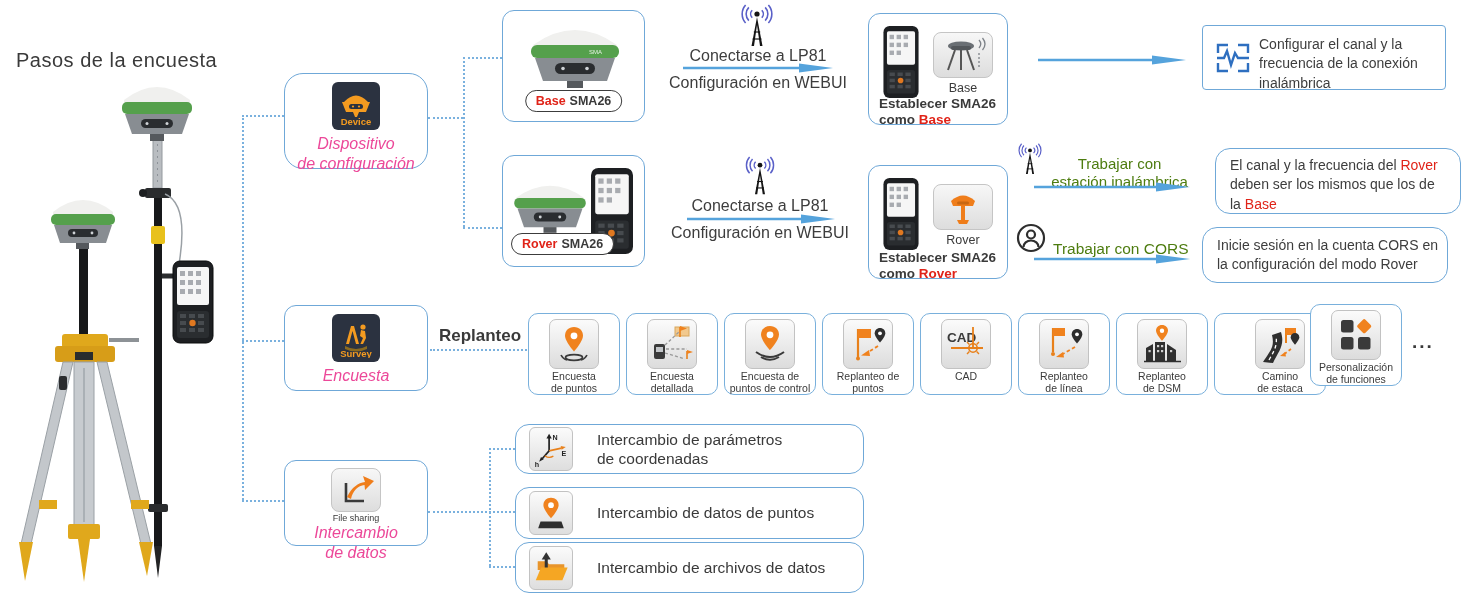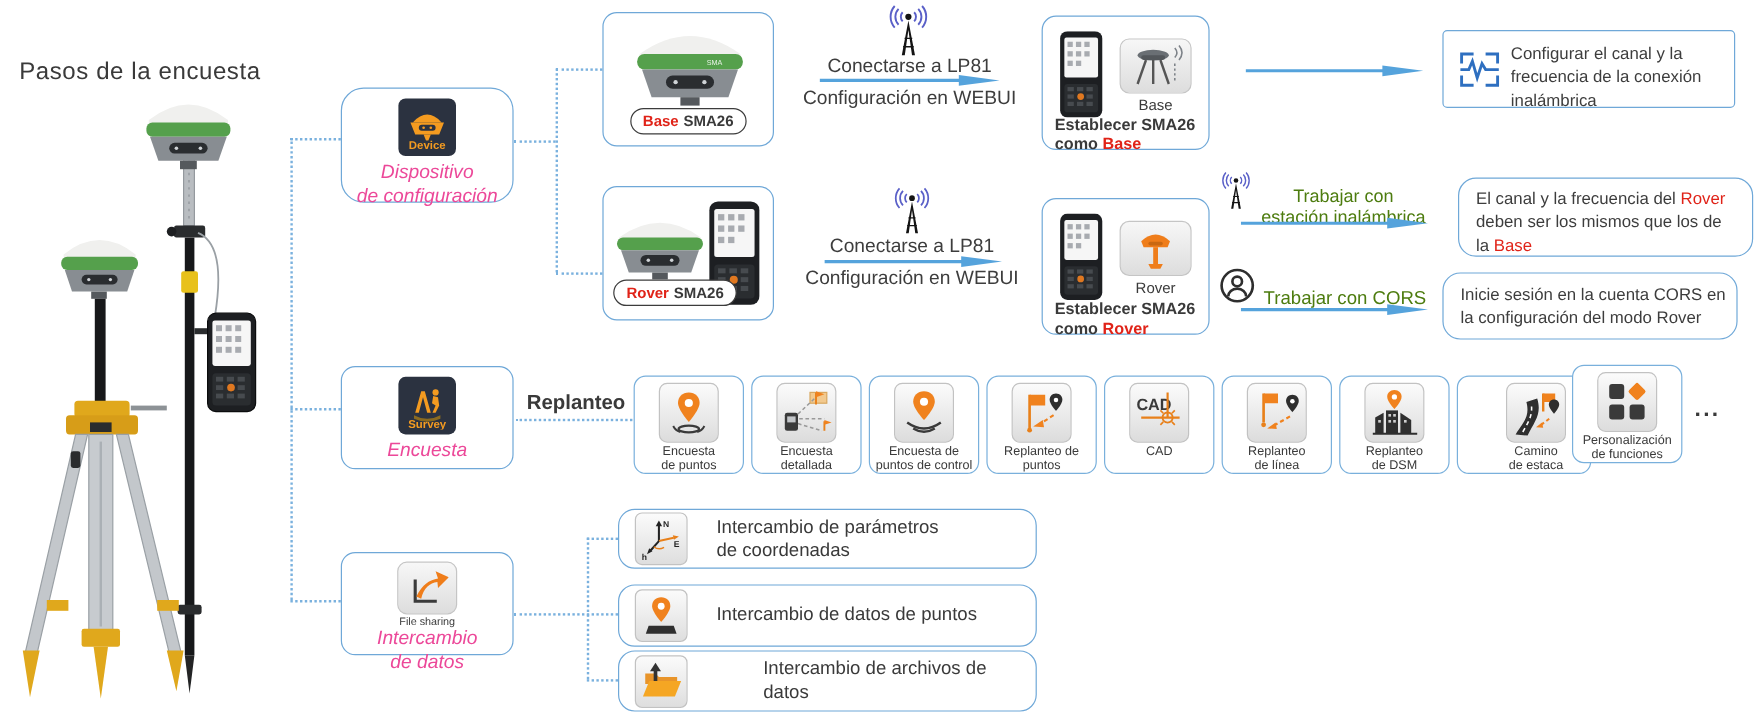--- a/index.html
+++ b/index.html
@@ -663,21 +663,21 @@
         <path d="M20 4c-4.8 0-8 3.3-8 7.6 0 5.2 8 14 8 14s8-8.8 8-14C28 7.3 24.8 4 20 4z" fill="#f0821e"></path>
         <circle cx="20" cy="11.8" r="3" fill="#fff"></circle>
         <path d="M9 29 h22 l2.5 7 H6.5z" fill="#2f2f2f"></path>
       </svg>
     </div>
     <div class="ex-lbl">
       <div>Intercambio de datos de puntos</div>
     </div>
   </div>
 
-  <div class="ex-box" style="left:515px;top:542px;width:347px;height:49px;gap:39px;">
+  <div class="ex-box" style="left:515px;top:542px;width:347px;height:49px;">
     <div class="ex-icon">
       <svg width="38" height="38" viewBox="0 0 40 40">
         <path d="M6 13 h9 l3 3 h16 v6 H6z" fill="#e8942a"></path>
         <path d="M15 21 V10" stroke="#333" stroke-width="3.2"></path>
         <path d="M15 3.5 l-4.8 7.5 h9.6z" fill="#333"></path>
         <path d="M4 33 l5.5-13.5 h28 L32 33z" fill="#f5a623"></path>
       </svg>
     </div>
     <div class="ex-lbl">
       <div>Intercambio de archivos de datos</div>

